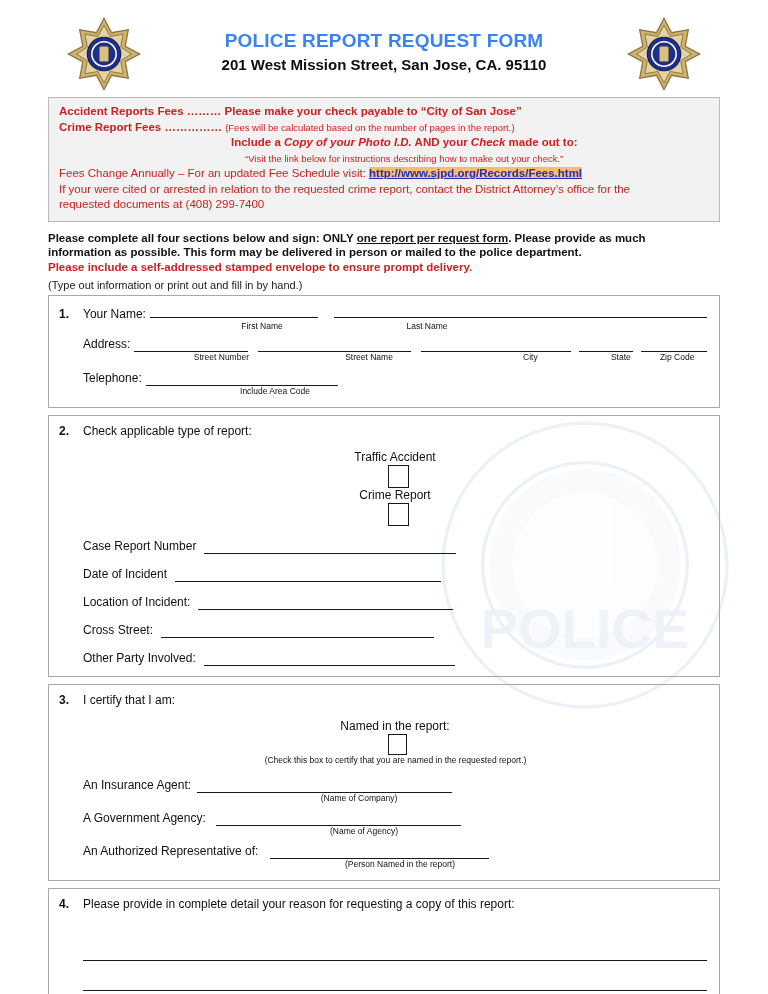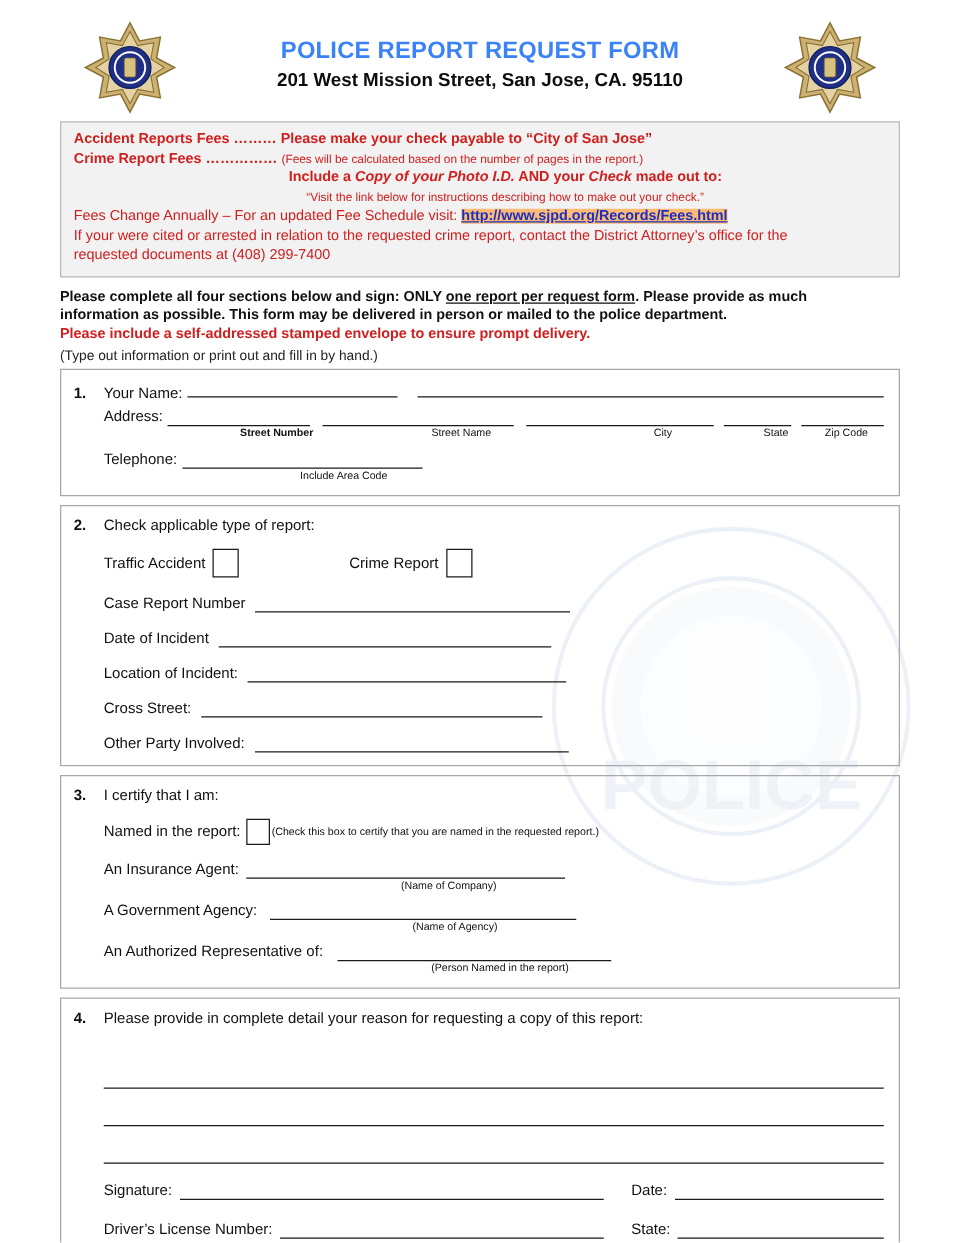--- a/index.html
+++ b/index.html
@@ -157,20 +157,21 @@
     line-height: 11px;
     color: #111;
   }
   .s1-cap  { display:flex; margin-left: 24px; }
 
   .s2-checkrow {
     display: flex;
     align-items: center;
     margin-left: 24px;
     margin-top: 12px;
+    flex-direction: column;
   }
   .chk {
     width: 19px;
     height: 21px;
     border: 1.6px solid #1a1a1a;
     background: #fff;
     display: inline-block;
     margin-left: 6px;
   }
   .chk-sm {
@@ -292,38 +293,45 @@
 
     <div class="typeout">(Type out information or print out and fill in by hand.)</div>
 
     <div class="section">
       <div class="sec-head">
         <span class="sec-num">1.</span>
         <span class="sec-title">Your Name:</span>
         <span class="rule" style="margin-left:4px;max-width:168px;"></span>
         <span style="width:16px;flex:none;"></span>
         <span class="rule"></span>
+      </div>
+      <div class="s1-cap">
+        <span style="width:24px;flex:none;"></span>
+        <span style="width:92px;flex:none;"></span>
+        <span class="caption" style="width:126px;">First Name</span>
+        <span style="width:42px;flex:none;"></span>
+        <span class="caption" style="width:120px;">Last Name</span>
       </div>
 
       <div class="row" style="margin-top:5px;">
         <span class="lbl">Address:</span>
         <span class="rule" style="margin-left:4px;max-width:114px;"></span>
         <span style="width:10px;flex:none;"></span>
         <span class="rule" style="max-width:218px;"></span>
         <span style="width:10px;flex:none;"></span>
         <span class="rule" style="max-width:150px;"></span>
         <span style="width:8px;flex:none;"></span>
         <span class="rule" style="max-width:54px;"></span>
         <span style="width:8px;flex:none;"></span>
         <span class="rule" style="max-width:66px;"></span>
       </div>
       <div class="s1-cap">
         <span style="width:24px;flex:none;"></span>
         <span style="width:64px;flex:none;"></span>
-        <span class="caption" style="width:118px;font-weight:bold;">Street Number</span>
+        <span class="caption" style="width:118px;">Street Number</span>
         <span class="caption" style="width:228px;">Street  Name</span>
         <span class="caption" style="width:150px;">City</span>
         <span class="caption" style="width:62px;">State</span>
         <span class="caption" style="width:70px;">Zip Code</span>
       </div>
 
       <div class="row" style="margin-top:8px;">
         <span class="lbl">Telephone:</span>
         <span class="rule" style="margin-left:4px;max-width:192px;"></span>
         <span style="flex:1;"></span>

